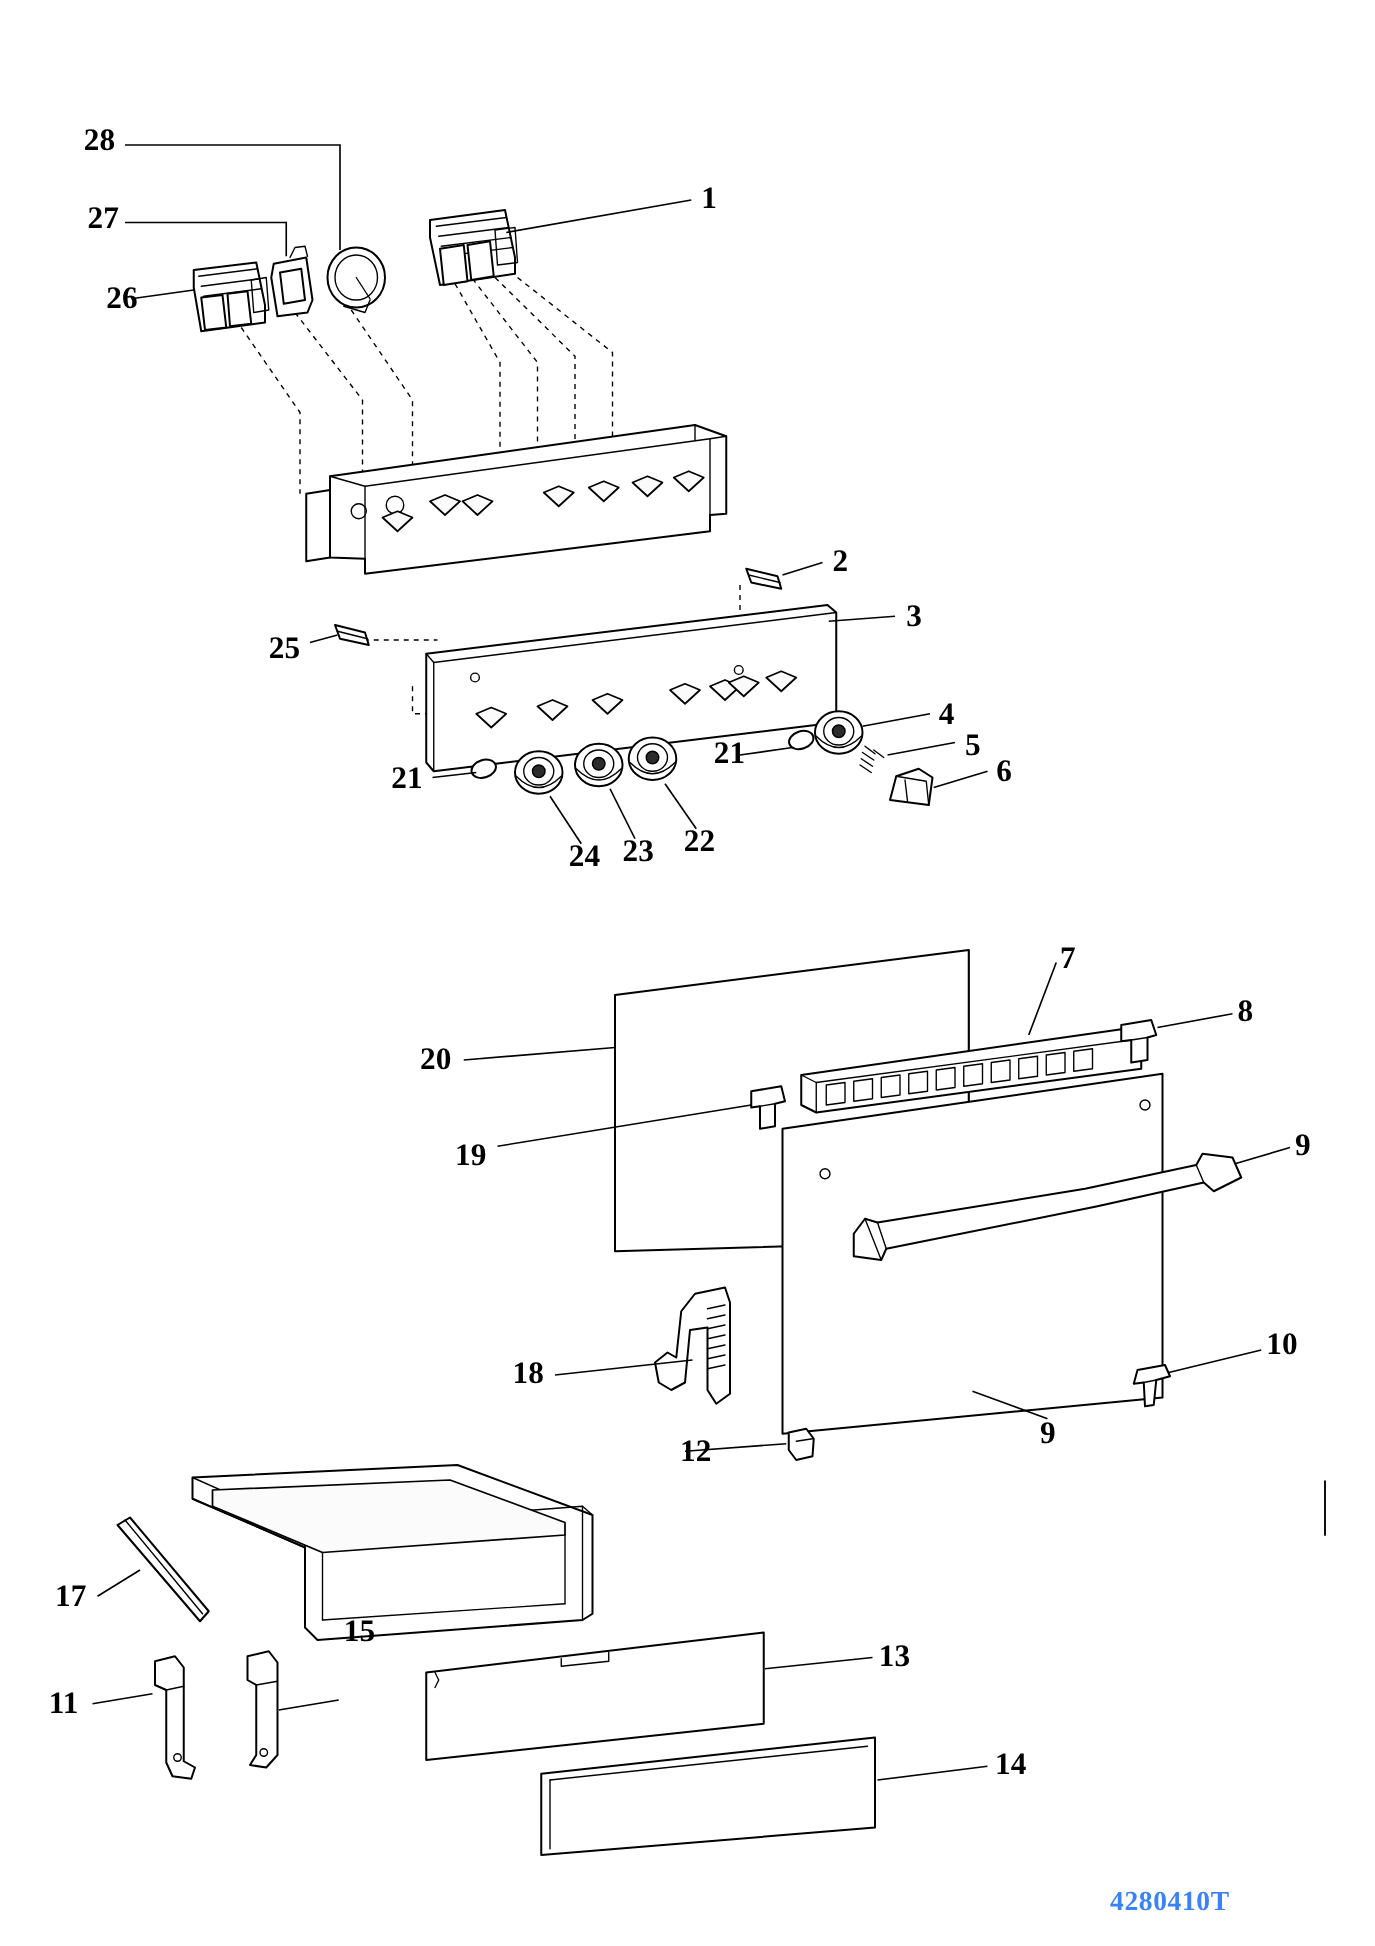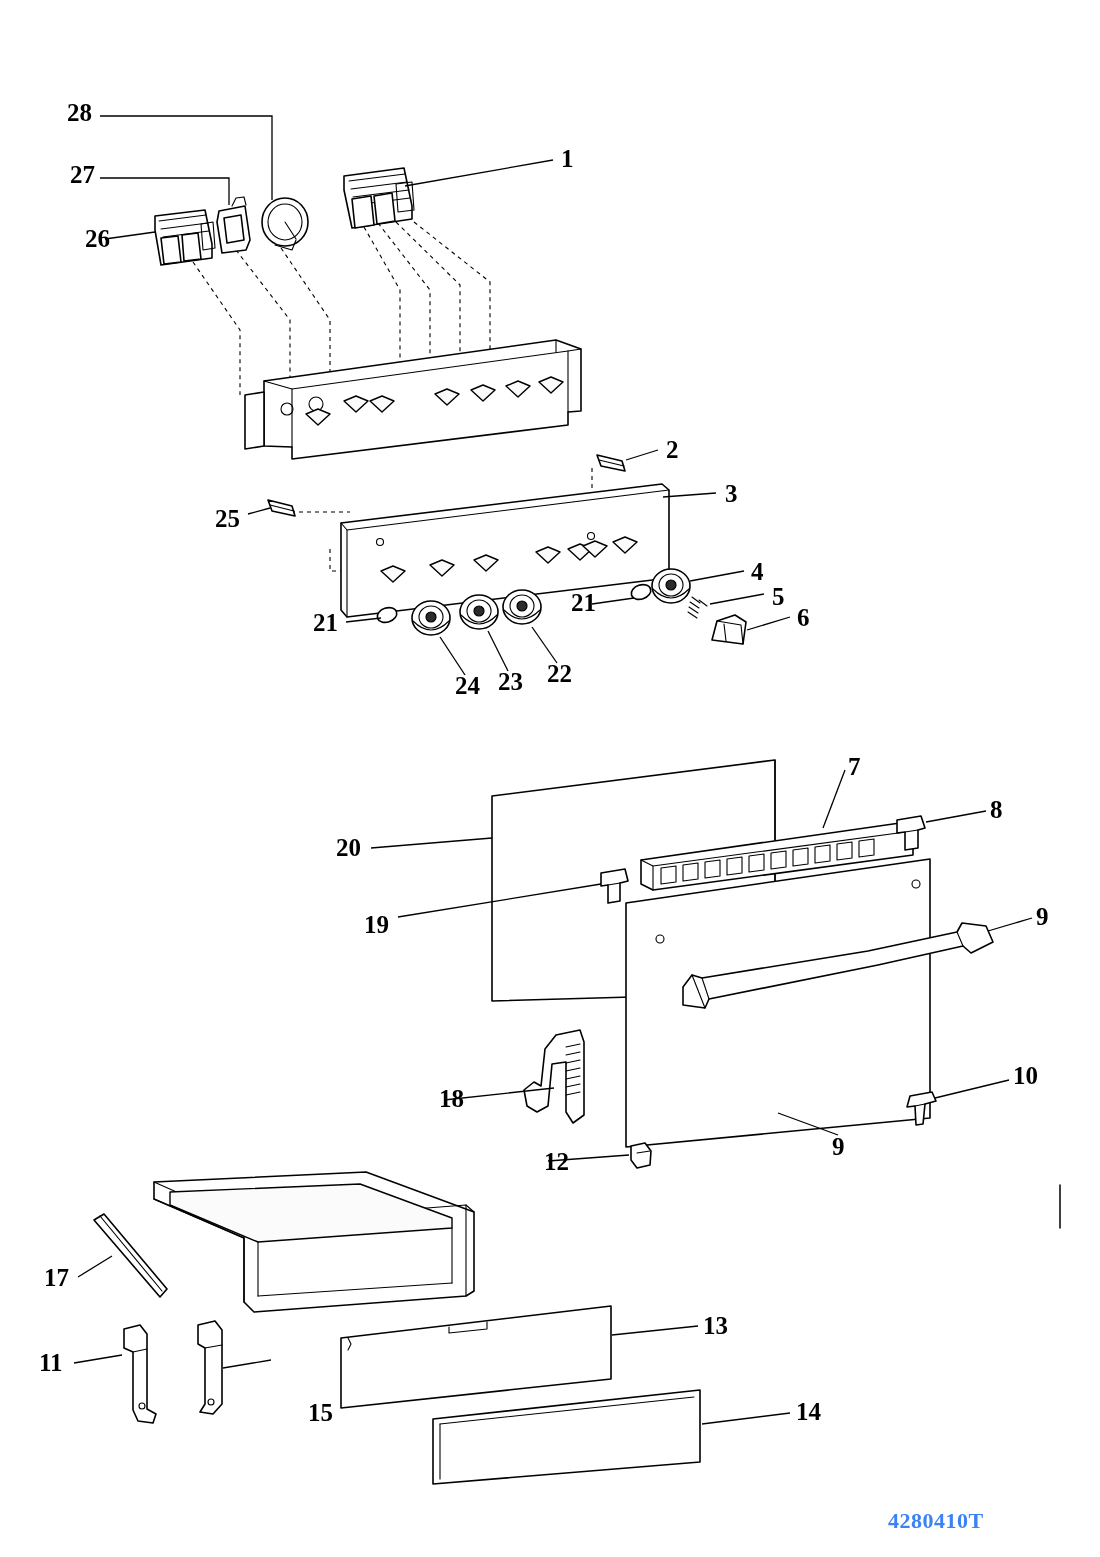--- a/index.html
+++ b/index.html
@@ -398,22 +398,22 @@
   <div class="callout" style="left:498px; top:669px;">23</div>
   <div class="callout" style="left:547px; top:661px;">22</div>
   <div class="callout" style="left:848px; top:754px;">7</div>
   <div class="callout" style="left:990px; top:797px;">8</div>
   <div class="callout" style="left:1036px;top:904px;">9</div>
   <div class="callout" style="left:1013px;top:1063px;">10</div>
   <div class="callout" style="left:832px; top:1134px;">9</div>
   <div class="callout" style="left:544px; top:1149px;">12</div>
   <div class="callout" style="left:703px; top:1313px;">13</div>
   <div class="callout" style="left:796px; top:1399px;">14</div>
-  <div class="callout" style="left:275px; top:1400px;margin-left:33px;">15</div>
+  <div class="callout" style="left:275px; top:1293px;">15</div>
   <div class="callout" style="left:39px;  top:1350px;">11</div>
   <div class="callout" style="left:44px;  top:1265px;">17</div>
-  <div class="callout" style="left:410px; top:1086px;margin-left:29px;">18</div>
+  <div class="callout" style="left:410px; top:1086px;">18</div>
   <div class="callout" style="left:364px; top:912px;">19</div>
   <div class="callout" style="left:336px; top:835px;">20</div>
 
   <div class="doc-code" style="left:888px; top:1508px;">4280410T</div>
 
 </div>
 
 </body></html>

